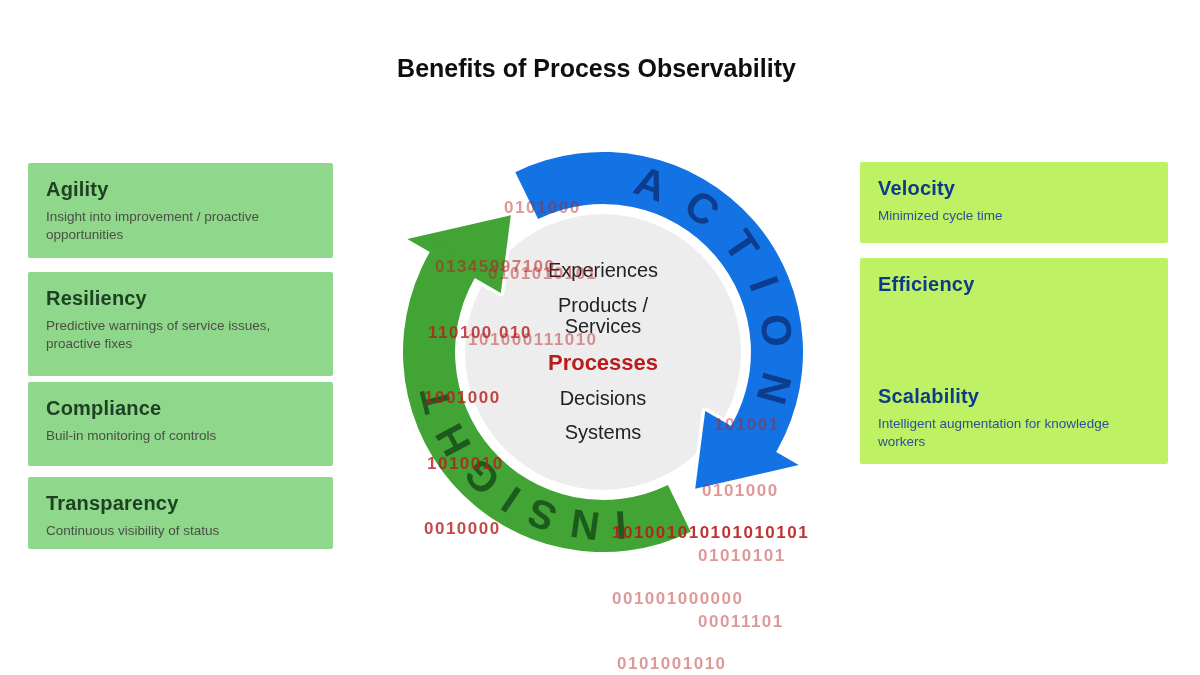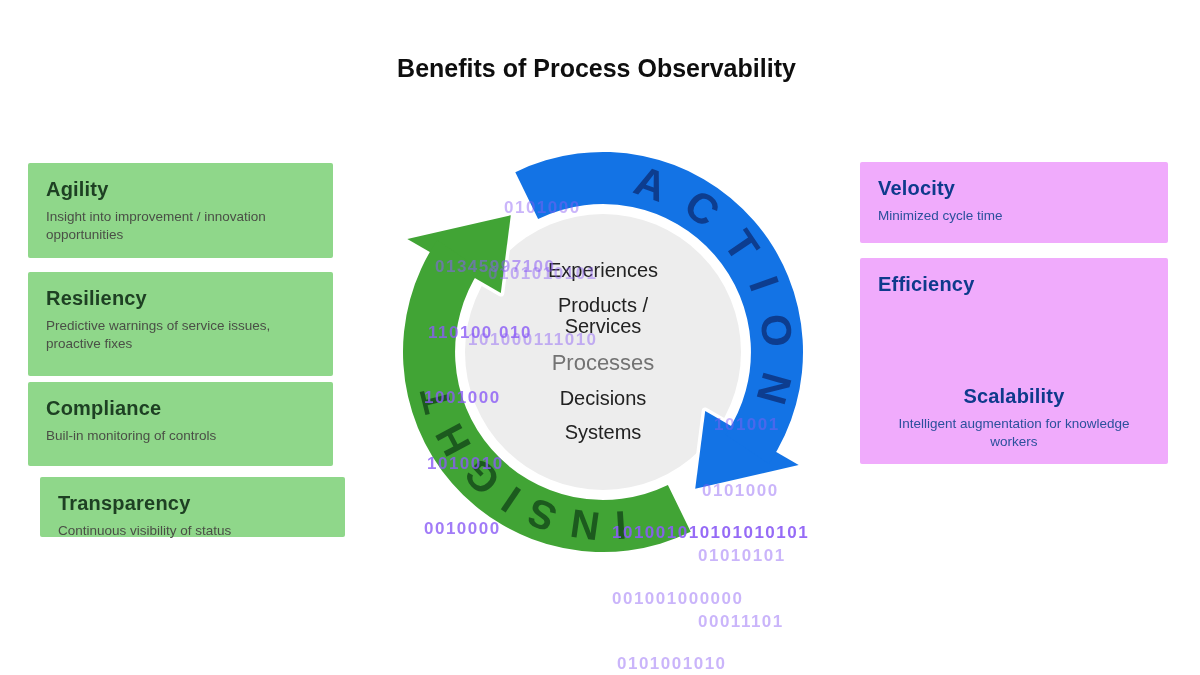--- a/index.html
+++ b/index.html
@@ -3,73 +3,73 @@
 <meta charset="utf-8">
 <style>
   html,body{margin:0;padding:0;background:#fff;}
   .canvas{position:relative;width:1200px;height:675px;background:#ffffff;overflow:hidden;
           font-family:"Liberation Sans",sans-serif;}
   .page-title{position:absolute;top:54px;left:0;width:1193px;text-align:center;
               font-size:25px;font-weight:bold;color:#0e0e0e;}
   
   .card{position:absolute;box-sizing:border-box;padding:15px 18px 0 18px;border-radius:2px;}
   .card.green{left:28px;width:305px;background:#8fd78a;}
-  .card.blue{left:860px;width:308px;background:#f0abfc;}
+  .card.blue{left:860px;width:308px;background:#bef264;}
   .card-title{font-size:20px;font-weight:bold;margin:0 0 7px 0;letter-spacing:.2px;}
   .card.green .card-title{color:#1e4023;}
   .card.blue .card-title{color:#0e3a8c;}
   .card-desc{font-size:13.5px;line-height:1.35;}
   .card.green .card-desc{color:#4a4f46;}
   .card.blue .card-desc{color:#2b509c;}
   
   .diagram{position:absolute;left:373px;top:122px;width:460px;height:460px;}
   .diagram svg{position:absolute;left:0;top:0;}
   .center-stack{position:absolute;left:80px;top:138px;width:300px;display:flex;
                 flex-direction:column;gap:13px;align-items:center;text-align:center;}
   .center-item{font-size:20px;color:#222;line-height:1.08;white-space:pre-line;}
-  .center-item.emph{font-size:22px;font-weight:normal;color:#737373;}
+  .center-item.emph{font-size:22px;font-weight:bold;color:#b91c1c;}
   
-  .bin{position:absolute;color:#8b5cf6;font-size:17px;font-weight:600;
+  .bin{position:absolute;color:#b91c1c;font-size:17px;font-weight:600;
        letter-spacing:1.5px;white-space:pre;line-height:22px;}
   .bin div{height:22px;}
   .o45{opacity:.45;} .o55{opacity:.55;} .o8{opacity:.8;} .o9{opacity:.9;}
   .lh215 div{height:21.5px;}
 </style>
 </head>
 <body>
 
 <div class="canvas">
 
   <div class="page-title">Benefits of Process Observability</div>
 
   <div class="card green" style="top:163px;height:95px;">
     <div class="card-title">Agility</div>
-    <div class="card-desc">Insight into improvement / innovation opportunities</div>
+    <div class="card-desc">Insight into improvement / proactive opportunities</div>
   </div>
   <div class="card green" style="top:272px;height:104px;">
     <div class="card-title">Resiliency</div>
     <div class="card-desc">Predictive warnings of service issues, proactive fixes</div>
   </div>
   <div class="card green" style="top:382px;height:84px;">
     <div class="card-title">Compliance</div>
     <div class="card-desc">Buil-in monitoring of controls</div>
   </div>
-  <div class="card green" style="top:477px;height:60px;margin-left:12px;">
+  <div class="card green" style="top:477px;height:72px;">
     <div class="card-title">Transparency</div>
     <div class="card-desc">Continuous visibility of status</div>
   </div>
 
   <div class="card blue" style="top:162px;height:81px;">
     <div class="card-title">Velocity</div>
     <div class="card-desc">Minimized cycle time</div>
   </div>
   <div class="card blue" style="top:258px;height:116px;">
     <div class="card-title">Efficiency</div>
   </div>
-  <div class="card blue" style="top:370px;height:94px;text-align:center;">
+  <div class="card blue" style="top:370px;height:94px;">
     <div class="card-title">Scalability</div>
     <div class="card-desc">Intelligent augmentation for knowledge workers</div>
   </div>
 
   <div class="diagram">
     <svg width="460" height="460" viewBox="0 0 460 460">
 
       <circle cx="230" cy="230" r="138" fill="#ededed"></circle>
 
       <g>

